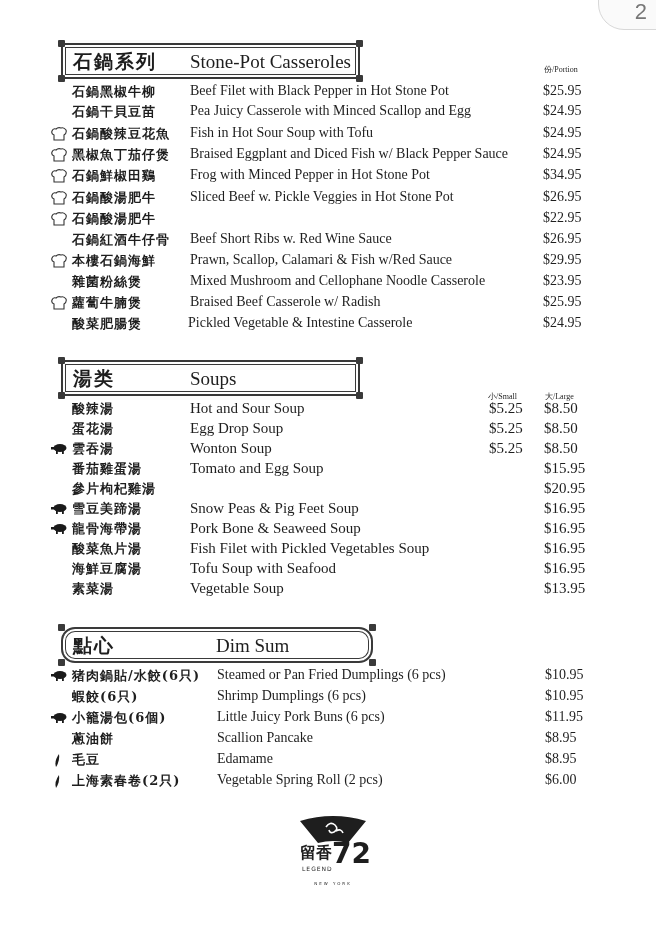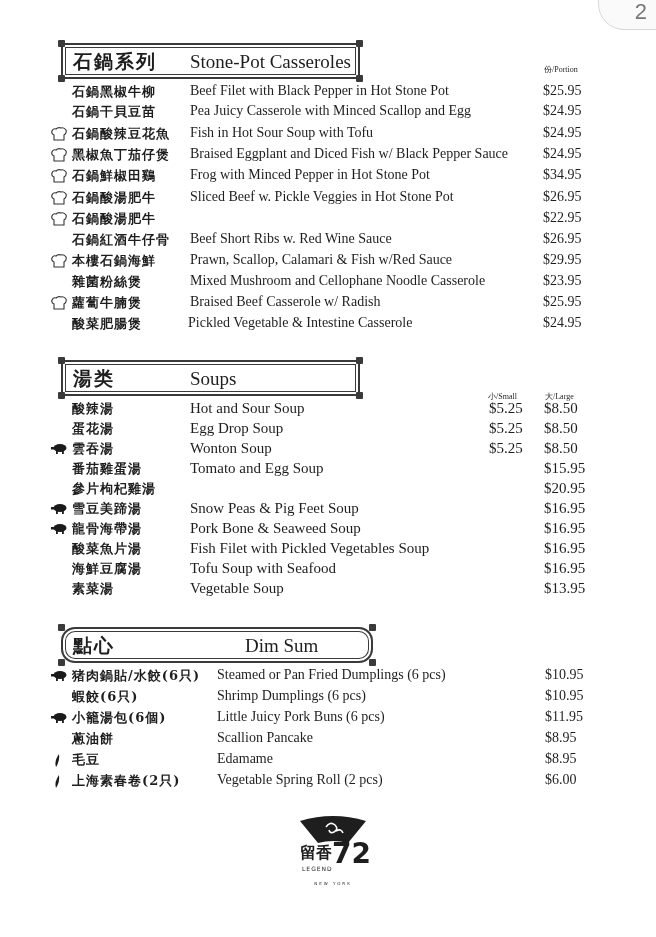--- a/index.html
+++ b/index.html
@@ -210,21 +210,21 @@
     <div class="row soup" style="top: 579px;">
       <span class="zh" style="left:72px">素菜湯</span>
       <span class="en" style="left:190px">Vegetable Soup</span>
       <span class="price" style="left:489px"></span>
       <span class="price" style="left:544px">$13.95</span>
     </div>
   </div>
 
 <div class="frame" style="left:61px; top:627px; width:308px; height:32px;border-radius:14px;">
   <span class="zh">點心</span>
-  <span class="en" style="left:153px;margin-left:29px;">Dim Sum</span>
+  <span class="en" style="left:153px;">Dim Sum</span>
   <i class="corner-b corner-bl"></i>
     <i class="corner-b corner-br"></i>
 </div>
 <div id="dim-rows">
     <div class="row" style="top: 666px;">
       <span class="icon"><svg width="18" height="14" viewBox="0 0 18 14">
           <ellipse cx="10" cy="6" rx="6.5" ry="4" fill="#1a1a1a"></ellipse>
           <rect x="1" y="5" width="4" height="2.5" fill="#1a1a1a"></rect>
           <rect x="6" y="9" width="1.8" height="3" fill="#1a1a1a"></rect>
           <rect x="12" y="9" width="1.8" height="3" fill="#1a1a1a"></rect>

